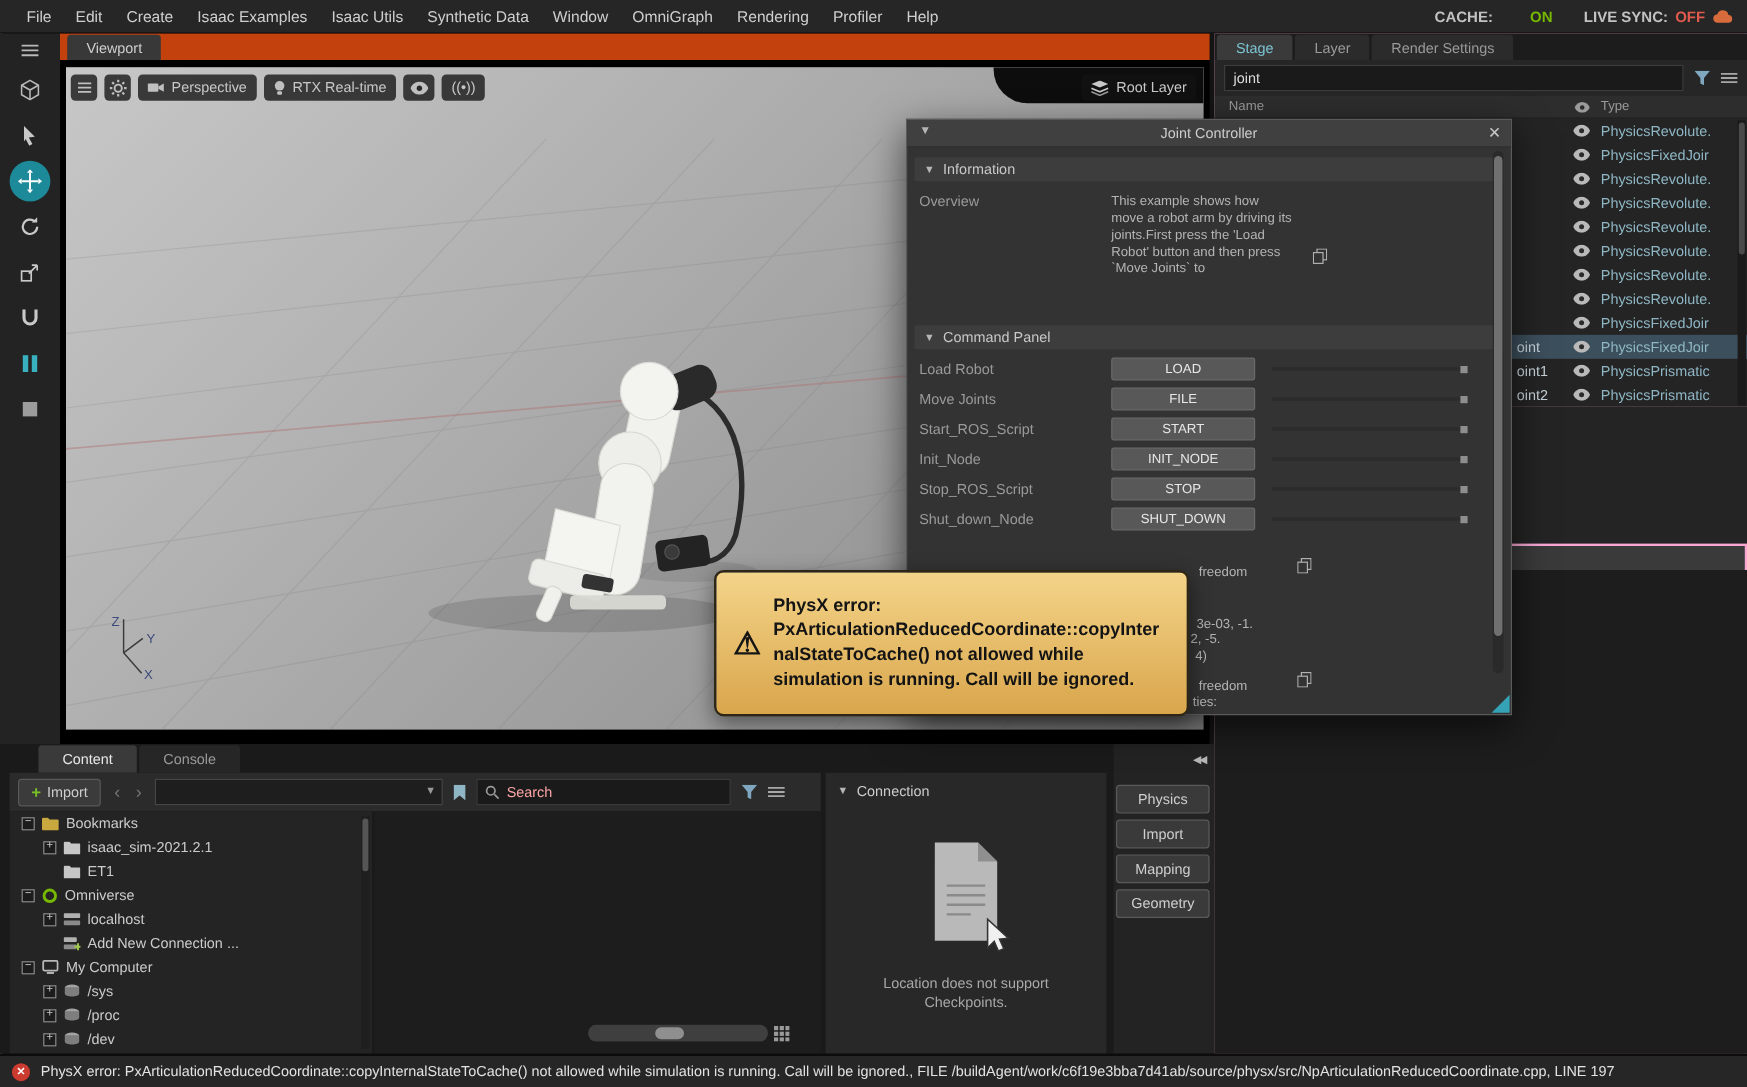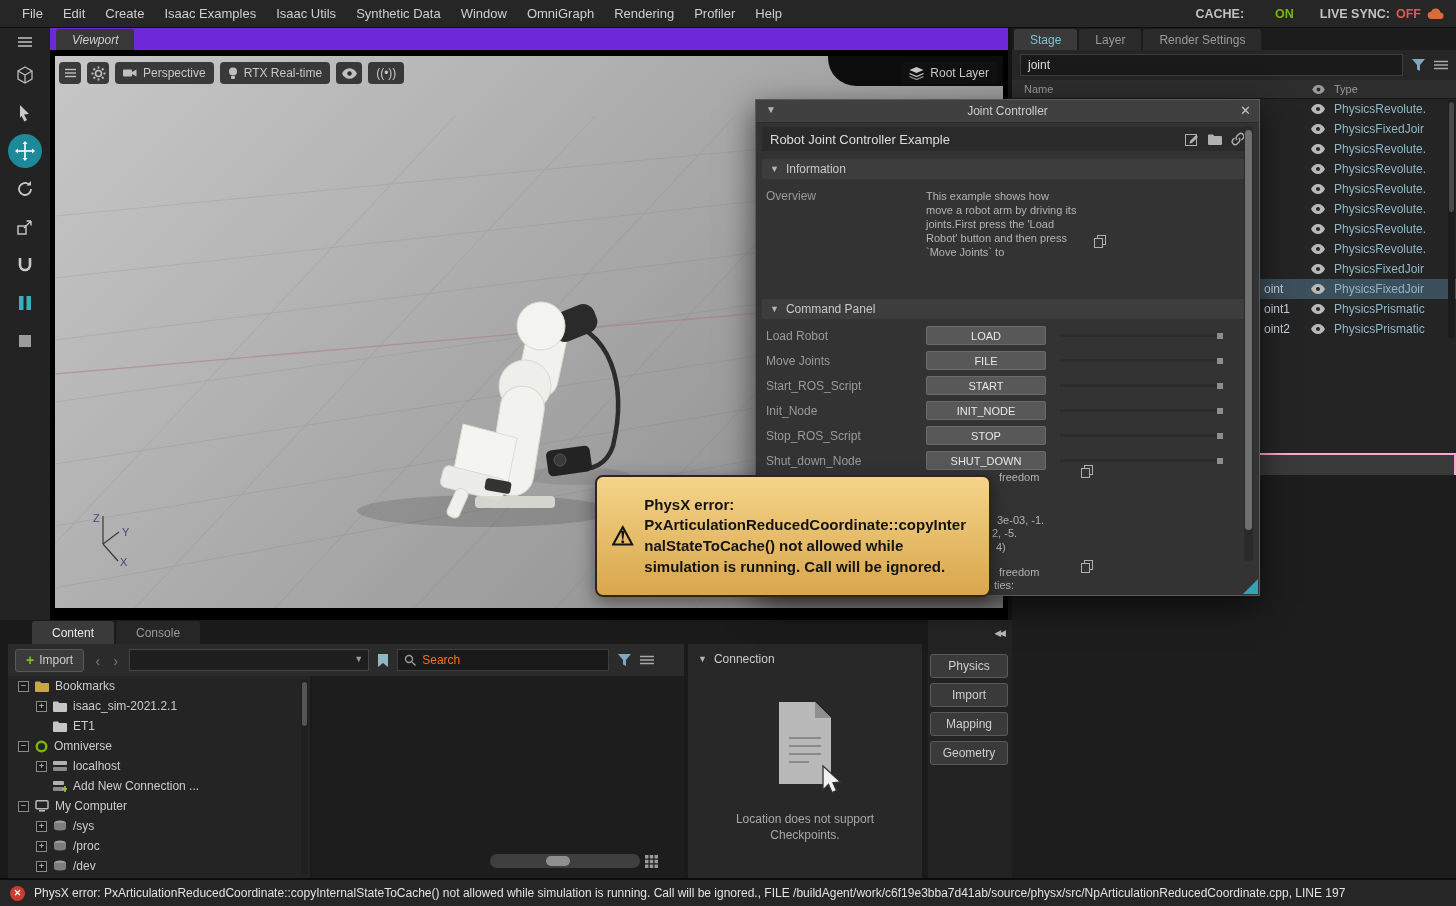--- a/index.html
+++ b/index.html
@@ -17,21 +17,21 @@
   .menubar-right .lbl{color:#c2c2c2;font-weight:bold;}
 
   
   .left-toolbar{position:absolute;left:0;top:28px;width:50px;height:592px;background:#232323;}
   .tool-btn{width:34px;height:34px;margin:4px 8px;display:flex;align-items:center;justify-content:center;border-radius:4px;}
   .tool-btn.active{background:#1d8a99;border-radius:50%;}
   .tool-btn.first{height:24px;margin-top:2px;}
 
   
   .viewport-panel{position:absolute;left:50px;top:28px;width:958px;height:592px;background:#000;}
-  .vp-tabbar{height:22px;background:#6d28d9;display:flex;align-items:flex-end;font-style:italic;}
+  .vp-tabbar{height:22px;background:#c2410c;display:flex;align-items:flex-end;}
   .vp-tab{background:#383838;color:#cfcfcf;font-size:12px;padding:4px 16px 3px;margin-left:6px;border-radius:3px 3px 0 0;}
   .vp-view{position:absolute;left:5px;top:28px;right:5px;bottom:12px;overflow:hidden;
            background:linear-gradient(135deg,#c7c7c7 0%,#b5b5b5 30%,#9b9b9b 70%,#8d8d8d 100%);}
   .vp-grid,.vp-robot{position:absolute;left:0;top:0;}
   .vp-swoosh{position:absolute;right:0;top:0;width:175px;height:30px;background:#0d0d0d;border-bottom-left-radius:28px;}
   .vp-toolbar{position:absolute;left:4px;top:6px;right:6px;display:flex;gap:6px;align-items:flex-start;}
   .vp-btn{background:rgba(33,33,33,0.85);color:#c8c8c8;font-size:12px;height:22px;display:flex;align-items:center;
           gap:6px;padding:0 8px;border-radius:4px;white-space:nowrap;}
   .vp-btn.sq{width:22px;padding:0;justify-content:center;}
   .vp-rootlayer{margin-left:auto;background:rgba(20,20,20,0.6);}
@@ -103,21 +103,21 @@
   .bl-tab.active{background:#3a3a3a;color:#e8e8e8;}
   .bl-toolbar{position:absolute;left:8px;top:24px;width:676px;height:32px;background:#2b2b2b;display:flex;
               align-items:center;gap:9px;padding:0 7px;box-sizing:border-box;}
   .btn-import{display:flex;align-items:center;gap:5px;background:#3b3b3b;border:1px solid #585858;border-radius:3px;
               height:21px;padding:0 10px;color:#cccccc;font-size:12px;}
   .plus-green{color:#79c228;font-weight:bold;font-size:14px;line-height:0;}
   .nav-chevron{color:#777;font-size:15px;padding:0 2px;}
   .combo{width:238px;height:20px;background:#1e1e1e;border:1px solid #454545;position:relative;flex:none;}
   .combo .dd{position:absolute;right:5px;top:4px;color:#999;font-size:9px;}
   .bl-search{width:198px;height:20px;background:#1a1a1a;border:1px solid #3c3c3c;display:flex;align-items:center;
-             gap:6px;padding:0 6px;color:#f97316;font-size:12px;flex:none;}
+             gap:6px;padding:0 6px;color:#fca5a5;font-size:12px;flex:none;}
   .bl-tree{position:absolute;left:8px;top:56px;width:302px;bottom:0;background:#242424;overflow:hidden;}
   .tree-row{height:20px;display:flex;align-items:center;gap:6px;font-size:12px;color:#cccccc;}
   .expander{width:9px;height:9px;border:1px solid #8a8a8a;background:#1c1c1c;color:#c2c2c2;font-size:9px;line-height:7px;
             text-align:center;flex:none;font-family:"DejaVu Sans Mono",monospace;}
   .expander.none{visibility:hidden;}
   .tree-scroll{position:absolute;right:2px;top:4px;width:7px;bottom:4px;background:#1f1f1f;}
   .tree-scroll-thumb{position:absolute;left:1px;right:1px;top:2px;height:44px;background:#555;border-radius:3px;}
   .bl-files{position:absolute;left:312px;top:56px;width:372px;bottom:0;background:#1d1d1d;}
   .zoom-slider{position:absolute;left:178px;bottom:10px;width:150px;height:14px;background:#3f3f3f;border-radius:7px;}
   .zoom-handle{position:absolute;left:56px;top:2px;width:24px;height:10px;border-radius:5px;background:#8f8f8f;}
@@ -522,41 +522,20 @@
         <div class="rp-scroll-thumb"></div>
       </div>
   </div>
 
   <div class="joint-window">
     <div class="jw-titlebar">
       <span class="jw-collapse">▼</span>
       <span>Joint Controller</span>
       <span class="jw-close">✕</span>
     </div>
-    <div class="jw-header">
-      <span>Robot Joint Controller Example</span>
-      <span class="hicons">
-        <span class="icon">
-          <svg width="14" height="14" viewBox="0 0 14 14">
-              <rect x="0.5" y="2.5" width="11" height="11" fill="none" stroke="#b0b0b0"></rect>
-              <path d="M5 9l6-6 2 2-6 6-2.5.5z" fill="#b0b0b0"></path>
-            </svg>
-        </span>
-        <span class="icon">
-          <svg width="14" height="11" viewBox="0 0 14 11">
-              <path d="M0 1.5A1 1 0 0 1 1 .5h4l1.2 1.5H13a1 1 0 0 1 1 1V10a1 1 0 0 1-1 1H1a1 1 0 0 1-1-1z" fill="#b0b0b0"></path>
-            </svg>
-        </span>
-        <span class="icon">
-          <svg width="14" height="14" viewBox="0 0 14 14">
-              <path d="M6 8a3 3 0 0 1 0-4l2-2a3 3 0 0 1 4.2 4.2L10.5 7.9 M8 6a3 3 0 0 1 0 4l-2 2A3 3 0 0 1 1.8 7.8L3.5 6.1" fill="none" stroke="#b0b0b0" stroke-width="1.4"></path>
-            </svg>
-        </span>
-      </span>
-    </div>
     <div class="jw-section-header">
       <span class="jw-tri">▼</span>
       <span>Information</span>
     </div>
     <div class="jw-info-body">
       <span class="jw-label">Overview</span>
       <span class="jw-overview-text">This example shows how move a robot arm by driving its joints.First press the 'Load Robot' button and then press `Move Joints` to</span>
       <span class="icon jw-copy">
         <svg width="12" height="13" viewBox="0 0 12 13">
             <rect x="3.5" y="0.5" width="8" height="9" fill="none" stroke="#b0b0b0"></rect>

